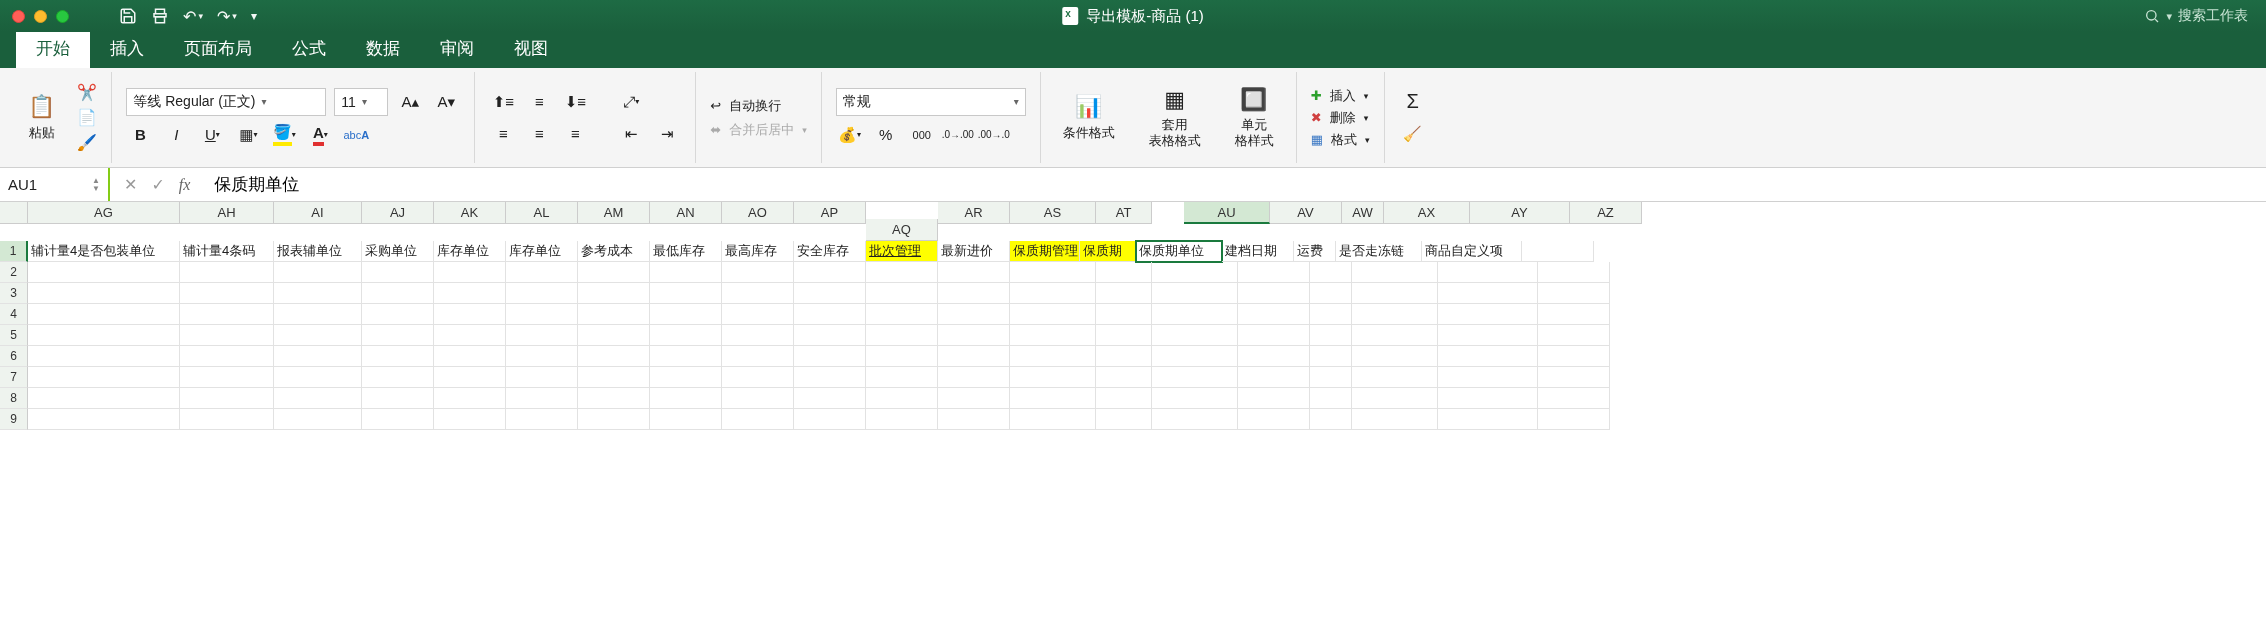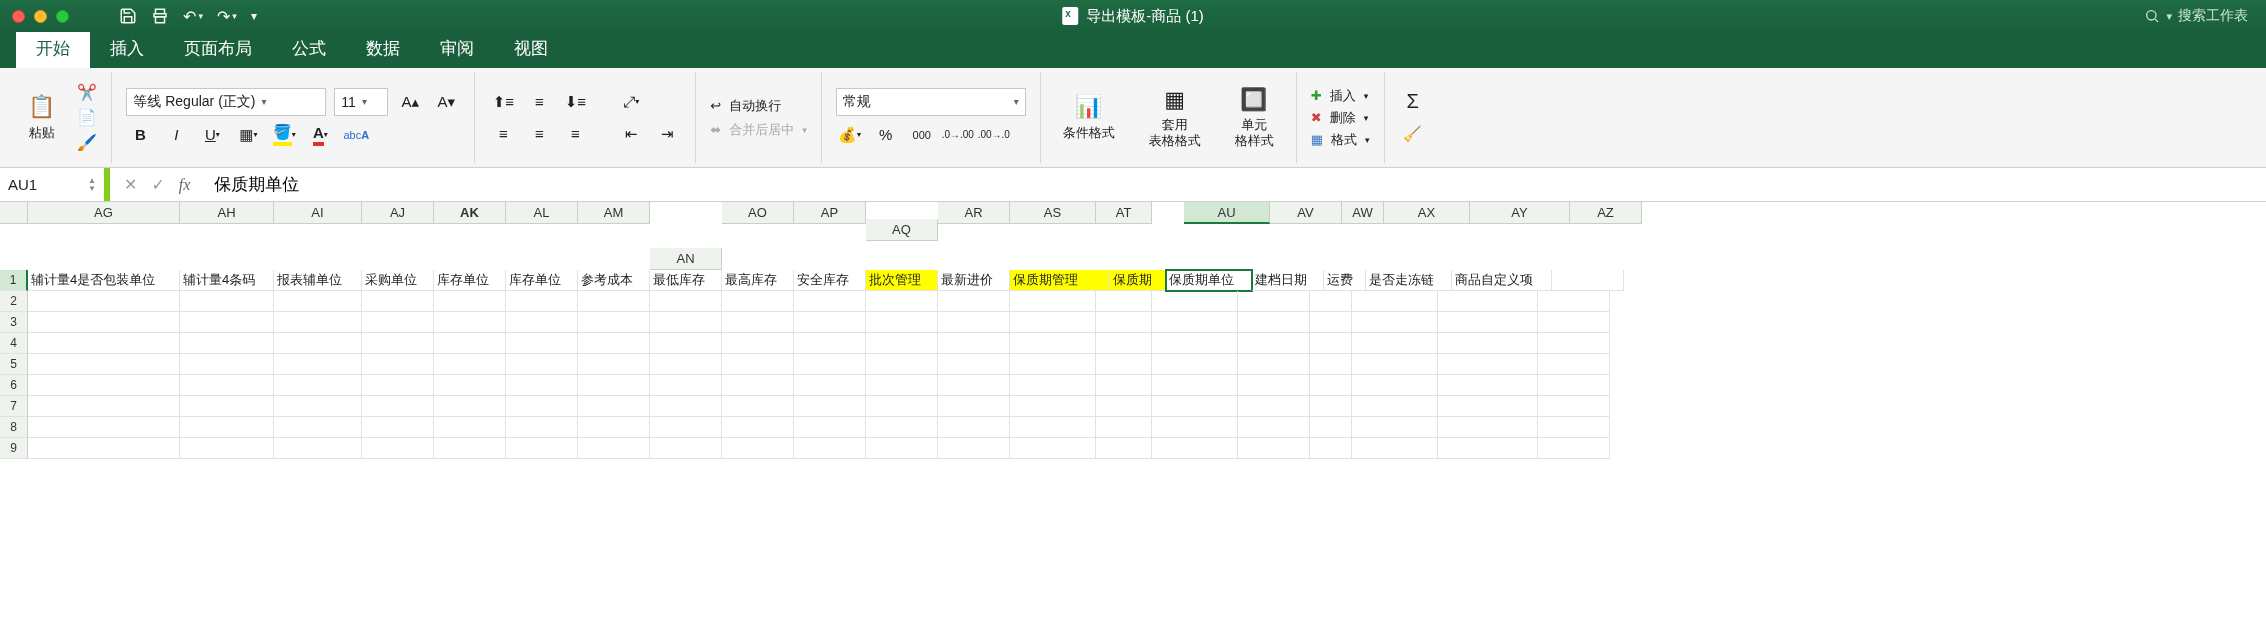--- a/index.html
+++ b/index.html
@@ -37,21 +37,21 @@
   .combo { height:28px; border:1px solid #c8c8c8; background:#fff; display:flex; align-items:center; padding:0 6px; font-size:14px; }
   .combo .caret{margin-left:6px;font-size:10px;color:#666;}
   .clipboard-side{display:flex;flex-direction:column;gap:6px;margin-left:8px;}
   .mini{font-size:16px;}
   .underline-box{border-bottom:4px solid #ffea00;padding-bottom:1px;}
   .underline-box.red{border-bottom-color:#e03030;}
   .label-stack{display:flex;flex-direction:column;align-items:center;font-size:13px;line-height:1.2;}
   
   
   .formula-bar { height:34px; border-bottom:1px solid #d0d0d0; display:flex; align-items:center; background:#fff;}
-  .name-box { width:110px; border-right:6px solid #84cc16; height:100%; display:flex; align-items:center; padding:0 8px; font-size:15px;}
+  .name-box { width:110px; border-right:2px solid #84cc16; height:100%; display:flex; align-items:center; padding:0 8px; font-size:15px;}
   .name-box .spin{margin-left:auto;display:flex;flex-direction:column;font-size:8px;color:#888;line-height:1;}
   .fx-btns{display:flex;align-items:center;gap:14px;padding:0 14px;color:#999;font-size:16px;}
   .fx-label{font-style:italic;font-family:serif;color:#666;}
   .formula-input{flex:1;padding:0 10px;font-size:17px;border:none;outline:none;}
   .corner { width:28px; height:22px; background:#eef3ee; border-right:1px solid #ccc; border-bottom:1px solid #ccc;}
   .col-headers { display:flex; }
   .col-h { height:22px; background:#eef3ee; border-right:1px solid #ccc; border-bottom:1px solid #ccc; display:flex; align-items:center; justify-content:center; font-size:13px; color:#333;}
   .col-h.active{background:#d3e8d3;border-bottom:2px solid #1a7a3e;}
   .row-h { width:28px; height:21px; background:#eef3ee; border-right:1px solid #ccc; border-bottom:1px solid #e2e2e2; display:flex; align-items:center; justify-content:center; font-size:12px; color:#333;}
   .row-h.active{background:#d3e8d3;border-right:2px solid #1a7a3e;}
@@ -272,24 +272,24 @@
 </div>
 
 <div>
   <div style="display:flex">
     <div class="corner"></div>
     <div class="col-headers" id="col-headers">
         <div class="col-h" style="width: 152px;">AG</div>
         <div class="col-h" style="width: 94px;">AH</div>
         <div class="col-h" style="width: 88px;">AI</div>
         <div class="col-h" style="width: 72px;">AJ</div>
-        <div class="col-h" style="width: 72px; font-weight: bold;">AK</div>
+        <div class="col-h" style="width: 72px;">AK</div>
         <div class="col-h" style="width: 72px;">AL</div>
         <div class="col-h" style="width: 72px;">AM</div>
-        <div class="col-h" style="width: 72px; margin-top: 46px;">AN</div>
+        <div class="col-h" style="width: 72px;">AN</div>
         <div class="col-h" style="width: 72px;">AO</div>
         <div class="col-h" style="width: 72px;">AP</div>
         <div class="col-h" style="width: 72px; margin-top: 17px;">AQ</div>
         <div class="col-h" style="width: 72px;">AR</div>
         <div class="col-h" style="width: 86px;">AS</div>
         <div class="col-h" style="width: 56px;">AT</div>
         <div class="col-h active" style="width: 86px; margin-left: 32px;">AU</div>
         <div class="col-h" style="width: 72px;">AV</div>
         <div class="col-h" style="width: 42px;">AW</div>
         <div class="col-h" style="width: 86px;">AX</div>
@@ -303,23 +303,23 @@
         <div class="cell" style="width: 152px;">辅计量4是否包装单位</div>
         <div class="cell" style="width: 94px;">辅计量4条码</div>
         <div class="cell" style="width: 88px;">报表辅单位</div>
         <div class="cell" style="width: 72px;">采购单位</div>
         <div class="cell" style="width: 72px;">库存单位</div>
         <div class="cell" style="width: 72px;">库存单位</div>
         <div class="cell" style="width: 72px;">参考成本</div>
         <div class="cell" style="width: 72px;">最低库存</div>
         <div class="cell" style="width: 72px;">最高库存</div>
         <div class="cell" style="width: 72px;">安全库存</div>
-        <div class="cell hl" style="width: 72px;">批次管理</div>
+        <div class="cell hl" style="width: 72px; text-decoration: underline;">批次管理</div>
         <div class="cell" style="width: 72px;">最新进价</div>
-        <div class="cell hl" style="width: 100px; font-family: Liberation Serif, serif;">保质期管理</div>
+        <div class="cell hl" style="width: 70px; font-family: Liberation Serif, serif;">保质期管理</div>
         <div class="cell hl" style="width: 56px;">保质期</div>
         <div class="cell selected" style="width: 86px;">保质期单位</div>
         <div class="cell" style="width: 72px;">建档日期</div>
         <div class="cell" style="width: 42px;">运费</div>
         <div class="cell" style="width: 86px;">是否走冻链</div>
         <div class="cell" style="width: 100px;">商品自定义项</div>
         <div class="cell" style="width: 72px;"></div>
       </div>
       <div class="data-row">
         <div class="row-h">2</div>

